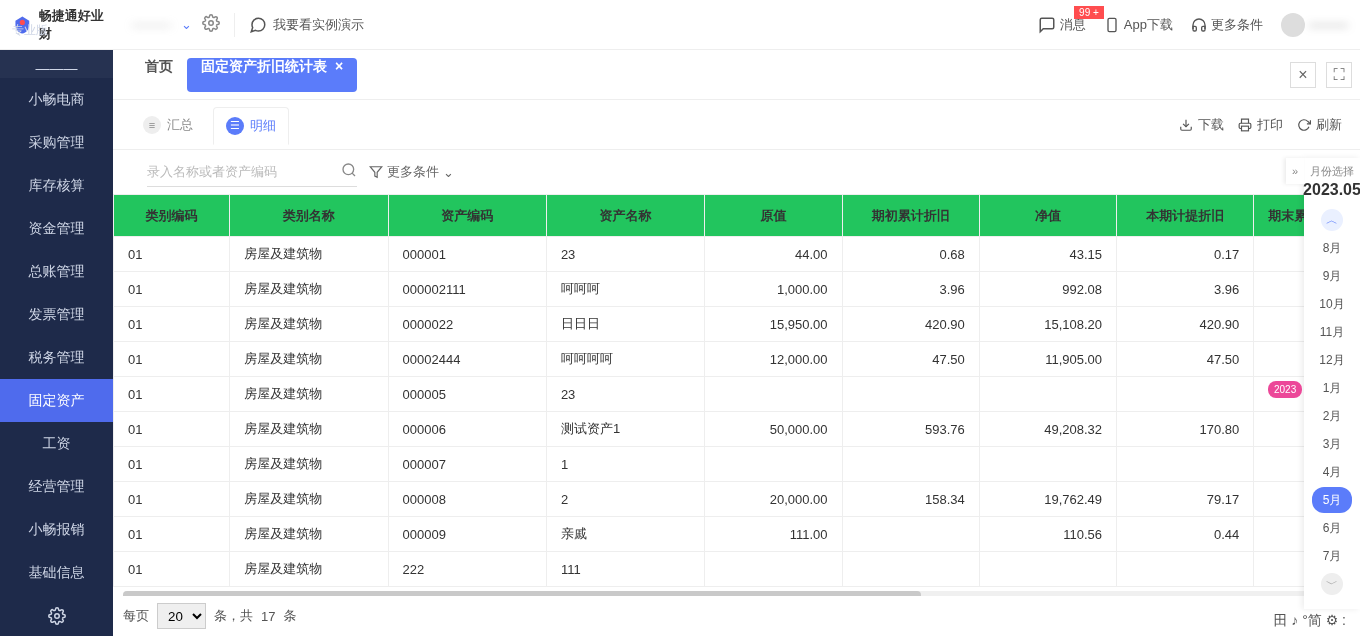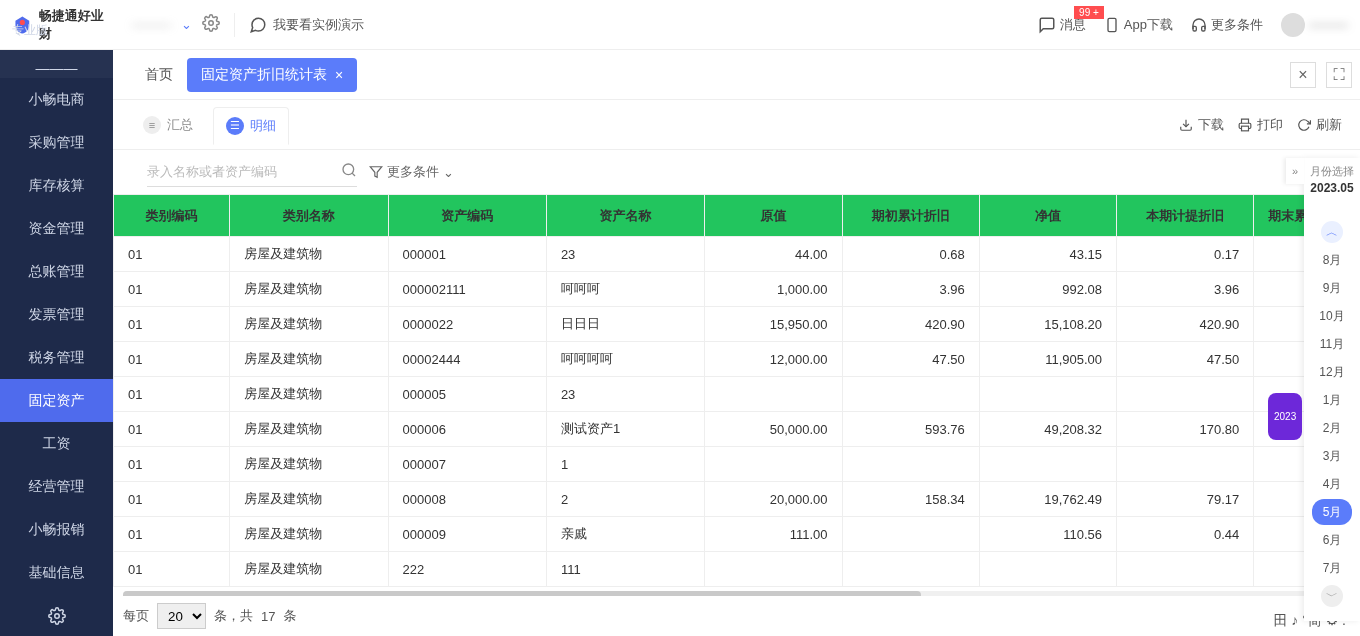--- a/index.html
+++ b/index.html
@@ -26,21 +26,21 @@
 .side-item { height: 43px; display: flex; align-items: center; justify-content: center; font-size: 14px; cursor: pointer; }
 .side-item.cut { height: 28px; overflow: hidden; align-items: flex-end; padding-bottom: 2px; background: rgba(255,255,255,0.04); font-size:14px; color:#cfd6e6;}
 .side-item.active { background: #4f6bed; color: #fff; }
 .side-bottom { margin-top: auto; height: 40px; display: flex; align-items: center; justify-content: center; color: #cfd6e6; }
 
 
 .main { position: absolute; left: 113px; top: 50px; right: 0; bottom: 0; background: #f6f7f9; display: flex; flex-direction: column; }
 
 
 .tabs-row { height: 50px; background: #fff; display: flex; align-items: center; padding-left: 18px; border-bottom: 1px solid #eee; position: relative; }
-.tab { height: 34px; display: flex; align-items: center; padding: 0 14px; font-size: 14px; color: #555; cursor: pointer; border-radius: 4px; }
+.tab { height: 34px; display: flex; padding: 0 14px; font-size: 14px; color: #555; cursor: pointer; border-radius: 4px; font-weight: bold; }
 .tab.active { background: #5b7cfa; color: #fff; }
 .tab .close { margin-left: 8px; font-size: 14px; }
 .tabs-right { position: absolute; right: 8px; display: flex; align-items: center; gap: 10px; }
 .tabs-right .box { width: 26px; height: 26px; display: flex; align-items: center; justify-content: center; border: 1px solid #ddd; cursor: pointer; font-size: 16px; color: #666; }
 
 
 .panel { margin: 0; background: #fff; flex: 1; display: flex; flex-direction: column; position: relative; overflow: hidden; }
 
 
 .subtabs-row { height: 50px; display: flex; align-items: center; padding: 0 18px; border-bottom: 1px solid #eee; gap: 8px; }
@@ -70,26 +70,26 @@
 .hscroll .thumb { position: absolute; left: 0; top: 0; height: 10px; width: 65%; background: #c9c9c9; border-radius: 4px; }
 
 
 .pager { height: 40px; display: flex; align-items: center; padding: 0 10px; gap: 8px; color: #555; }
 .pager select { height: 26px; border: 1px solid #ccc; padding: 0 6px; }
 
 
 .month-panel { position: absolute; right: 0; top: 158px; width: 56px; background: #fff; box-shadow: -2px 0 6px rgba(0,0,0,0.08); display: flex; flex-direction: column; align-items: center; padding: 6px 0 10px; z-index: 20; }
 .month-collapse { position: absolute; left: -18px; top: 0; width: 18px; height: 26px; background: #fff; box-shadow: -2px 0 4px rgba(0,0,0,0.08); display: flex; align-items: center; justify-content: center; color: #888; cursor: pointer; font-size: 11px; }
 .month-title { font-size: 11px; color: #888; }
-.month-current { font-size: 12px; font-weight: 700; margin: 2px 0 22px; }
+.month-current { font-size: 16px; font-weight: 700; margin: 2px 0 6px; }
 .month-scroll-btn { width: 22px; height: 22px; border-radius: 50%; background: #eaf0ff; color: #5b7cfa; display: flex; align-items: center; justify-content: center; margin: 4px 0; cursor: pointer; font-size: 12px; }
 .month-list { display: flex; flex-direction: column; align-items: center; gap: 2px; width: 100%; position: relative; }
 .month-item { width: 40px; height: 26px; display: flex; align-items: center; justify-content: center; border-radius: 12px; font-size: 12px; cursor: pointer; color: #555; }
 .month-item.active { background: #5b7cfa; color: #fff; }
-.year-badge { position: absolute; left: -36px; background: #6d28d9; color: #fff; font-size: 10px; padding: 18px 6px; border-radius: 8px; }
+.year-badge { position: absolute; left: -36px; background: #ec4899; color: #fff; font-size: 10px; padding: 3px 6px; border-radius: 8px; }
 
 
 .ime-bar { position: absolute; right: 14px; bottom: 6px; font-size: 14px; color: #555; display: flex; align-items: center; gap: 6px; }
 </style>
 </head>
 <body>
 
 <div class="top-header">
   <div class="logo-area">
     <svg class="logo-icon" viewBox="0 0 24 24">

